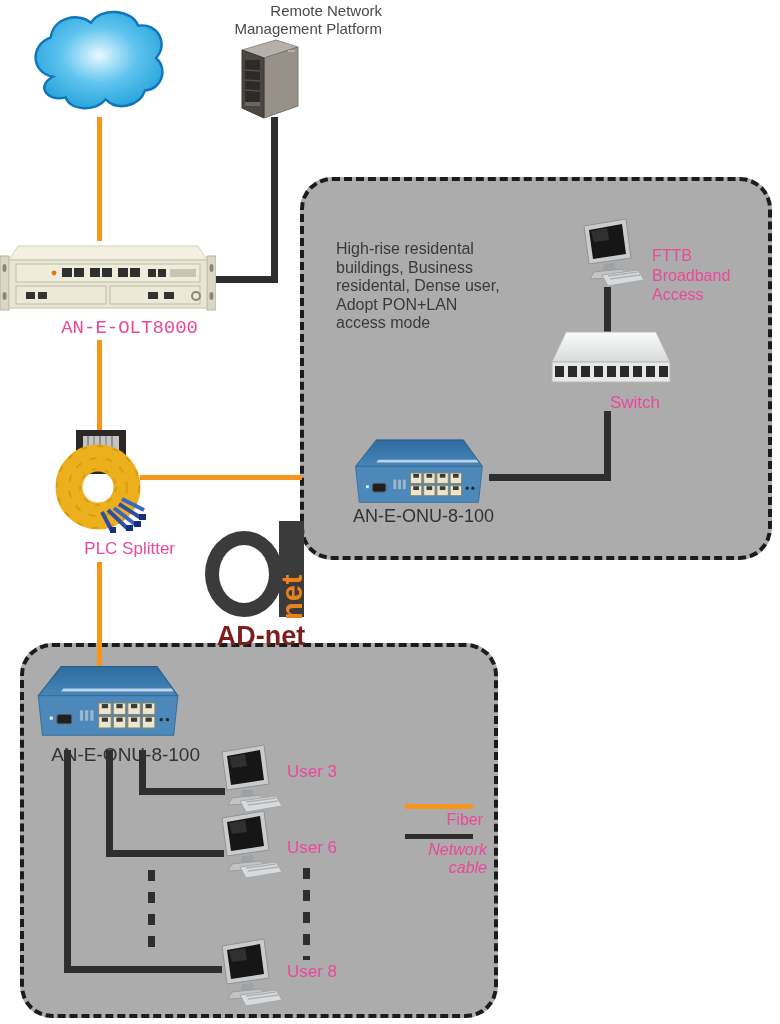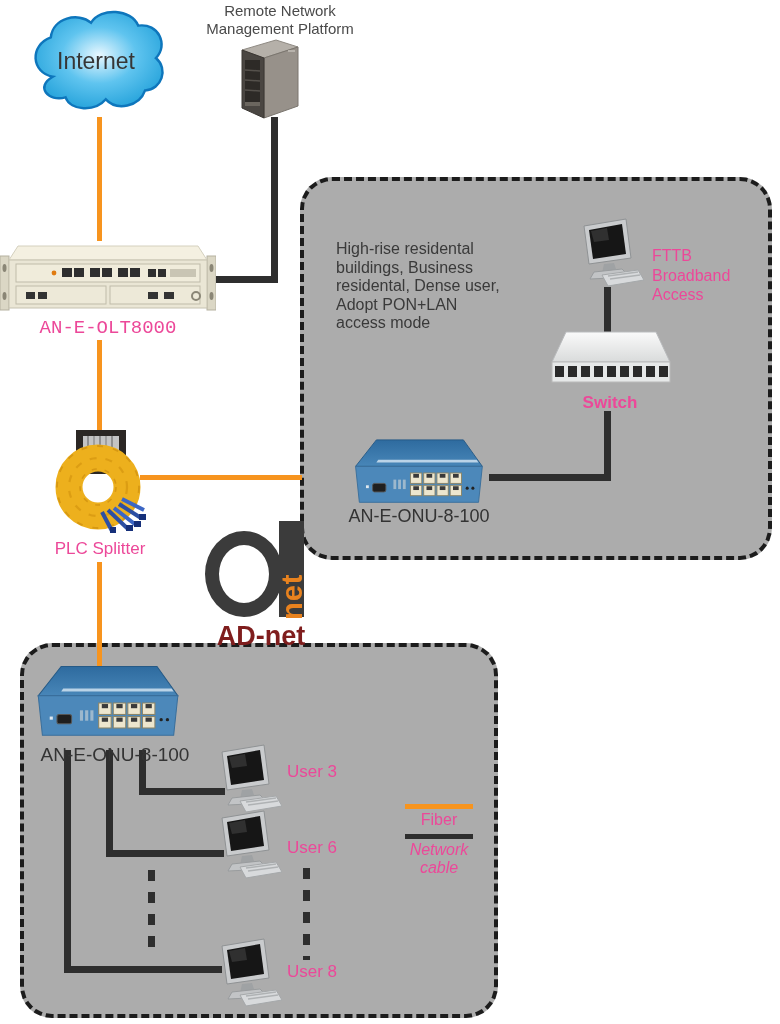--- a/index.html
+++ b/index.html
@@ -5,21 +5,21 @@
   html,body{margin:0;padding:0;background:#fff;}
   body{font-family:"Liberation Sans", sans-serif;color:#3d3d3d;}
   #canvas{position:relative;width:780px;height:1024px;background:#fff;overflow:hidden;}
   .preline{white-space:pre-line;}
   .zone{position:absolute;background:#ACACAC;border:4px dashed #1c1c1c;border-radius:32px;z-index:1;}
   .line{position:absolute;z-index:2;}
   .fiber{background:#F7941E;}
   .cable{background:#2e2e2e;}
   .dashline{background:repeating-linear-gradient(to bottom,#2e2e2e 0 11px,transparent 11px 22px);}
   .lbl{position:absolute;z-index:3;color:#ec4899;}
-  .center{text-align:center;}
+  .center{text-align:right;}
   .dev{position:absolute;z-index:3;}
   
   #adnet-logo{position:absolute;left:205px;top:518px;width:112px;height:136px;z-index:4;}
   #adnet-ring{position:absolute;left:0px;top:13px;width:50px;height:58px;border:14px solid #3B3B3B;border-radius:50%;background:transparent;}
   #adnet-stem{position:absolute;left:74px;top:3px;width:25px;height:96px;background:#3B3B3B;}
   #adnet-net{position:absolute;left:71px;top:20px;height:82px;writing-mode:vertical-rl;transform:rotate(180deg);color:#E8821E;font-weight:bold;font-size:29px;letter-spacing:1px;z-index:5;}
   #adnet-word{position:absolute;left:-4px;top:103px;width:120px;text-align:center;font-weight:bold;font-size:27px;color:#7f1d1d;letter-spacing:0px;}
   svg{display:block;}
 </style>
 </head>
@@ -189,21 +189,20 @@
   <div class="line cable" style="left:106px;top:750px;width:7px;height:107px;"></div>
   <div class="line cable" style="left:106px;top:850px;width:118px;height:7px;"></div>
   <div class="line cable" style="left:64px;top:750px;width:7px;height:223px;"></div>
   <div class="line cable" style="left:64px;top:966px;width:158px;height:7px;"></div>
   <div class="line dashline" style="left:148px;top:870px;width:7px;height:88px;"></div>
   <div class="line dashline" style="left:303px;top:868px;width:7px;height:92px;"></div>
 
   <svg class="dev" style="left:22px;top:6px" width="148" height="110" viewBox="0 0 148 112">
       <use href="#sym-cloud"></use>
     </svg>
-  <div class="lbl center" style="left:22px;top:48px;width:148px;font-size:23px;color:#363636;">Internet</div>
 
   <div class="lbl center preline" style="left:178px;top:2px;width:204px;font-size:15px;line-height:18px;color:#4a4a4a;">Remote Network
 Management Platform</div>
   <svg class="dev" style="left:238px;top:38px" width="64" height="82" viewBox="0 0 64 82">
       <use href="#sym-server"></use>
     </svg>
 
   <svg class="dev" style="left:0px;top:238px" width="216" height="76" viewBox="0 0 216 76">
       <use href="#sym-olt"></use>
     </svg>
@@ -221,21 +220,21 @@
 access mode</div>
   <svg class="dev" style="left:578px;top:218px" width="66" height="70" viewBox="0 0 66 70">
       <use href="#sym-pc"></use>
     </svg>
   <div class="lbl preline" style="left:652px;top:246px;width:120px;font-size:16px;line-height:19.5px;">FTTB
 Broadband
 Access</div>
   <svg class="dev" style="left:550px;top:330px" width="122" height="58" viewBox="0 0 122 58">
       <use href="#sym-switch"></use>
     </svg>
-  <div class="lbl center" style="left:560px;top:393px;width:100px;font-size:17px;font-weight:bold;">Switch</div>
+  <div class="lbl center" style="left:560px;top:393px;width:100px;font-size:17px;">Switch</div>
   <svg class="dev" style="left:346px;top:438px" width="144" height="70" viewBox="0 0 144 74">
       <use href="#sym-onu"></use>
     </svg>
   <div class="lbl center" style="left:344px;top:506px;width:150px;font-size:18px;color:#333;">AN-E-ONU-8-100</div>
 
   <div id="adnet-logo">
     <div id="adnet-ring"></div>
     <div id="adnet-stem"></div>
     <div id="adnet-net">net</div>
     <div id="adnet-word">AD-net</div>

